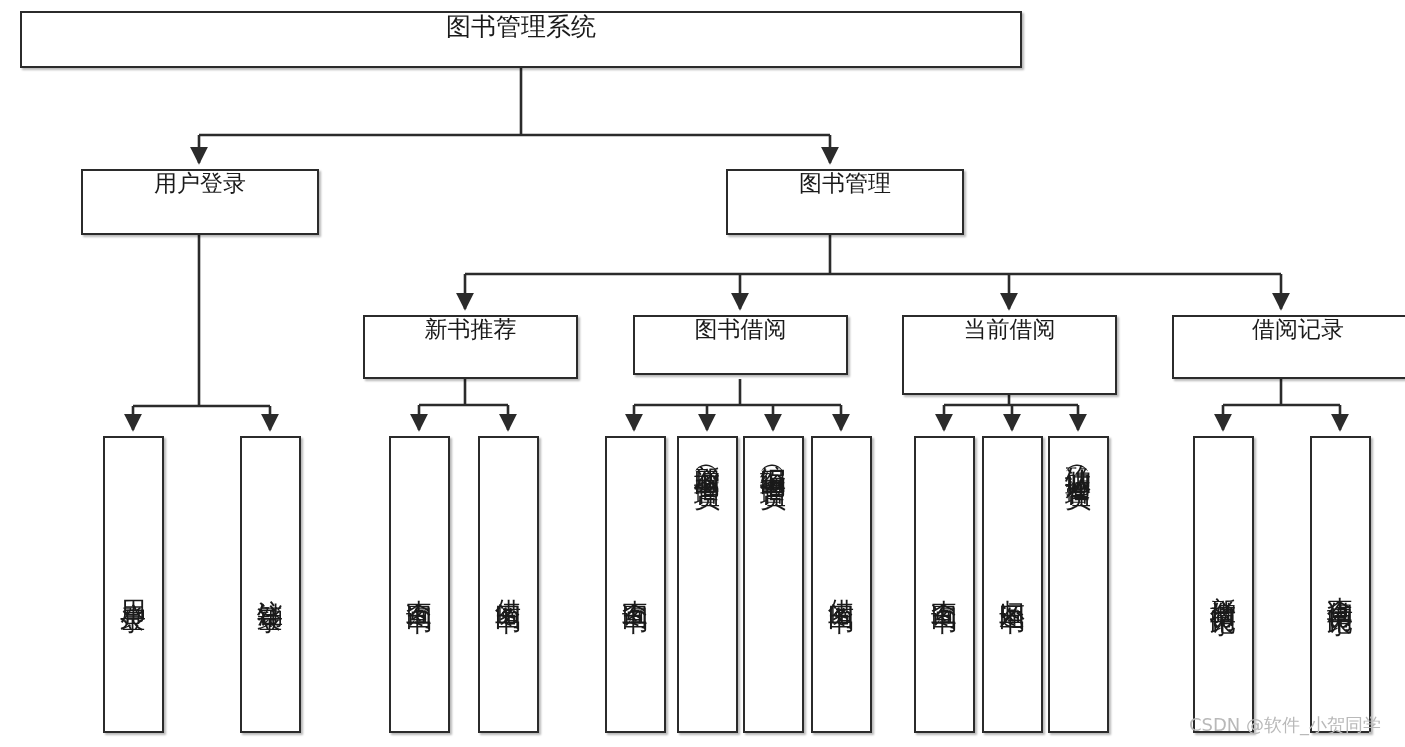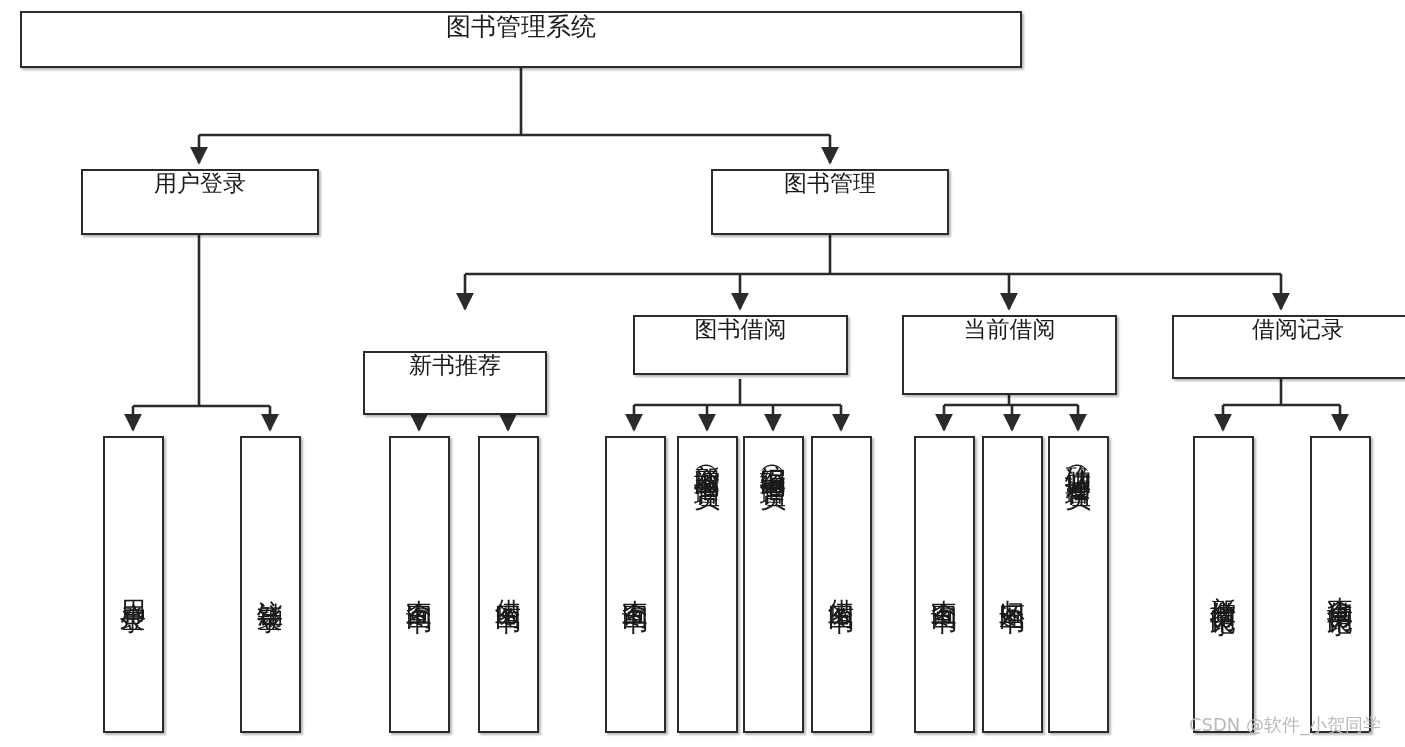--- a/index.html
+++ b/index.html
@@ -131,25 +131,25 @@
   </svg>
 
   <div class="node root horizontal" style="left:20px; top:11px; width:1002px; height:57px;">
     <span class="label">图书管理系统</span>
   </div>
 
   <div class="node horizontal" style="left:81px; top:169px; width:238px; height:66px;">
     <span class="label">用户登录</span>
   </div>
 
-  <div class="node horizontal" style="left:711px; top:169px; width:238px; height:66px;">
+  <div class="node horizontal" style="left:726px; top:169px; width:238px; height:66px;">
     <span class="label">图书管理</span>
   </div>
 
-  <div class="node horizontal" style="left:363px; top:315px; width:184px; height:64px;margin-top:36px;">
+  <div class="node horizontal" style="left:363px; top:315px; width:215px; height:64px;">
     <span class="label">新书推荐</span>
   </div>
 
   <div class="node horizontal" style="left:633px; top:315px; width:215px; height:60px;">
     <span class="label">图书借阅</span>
   </div>
 
   <div class="node horizontal" style="left:902px; top:315px; width:215px; height:80px;">
     <span class="label">当前借阅</span>
   </div>

